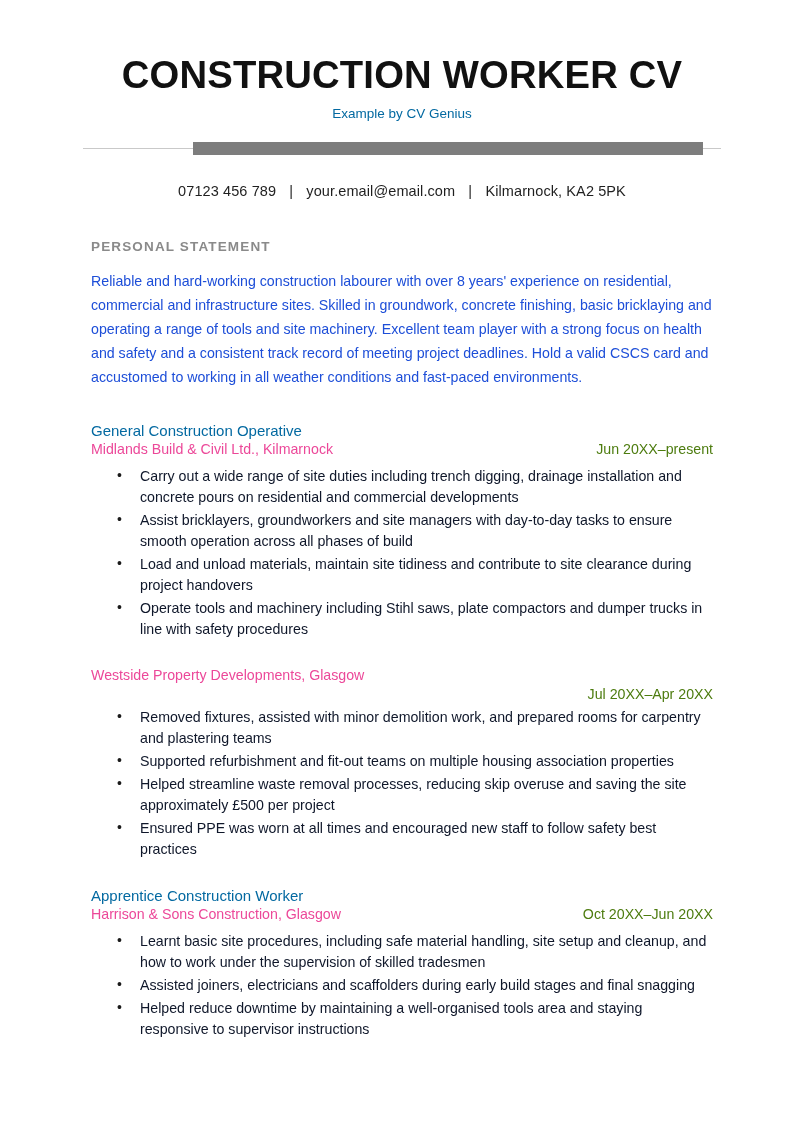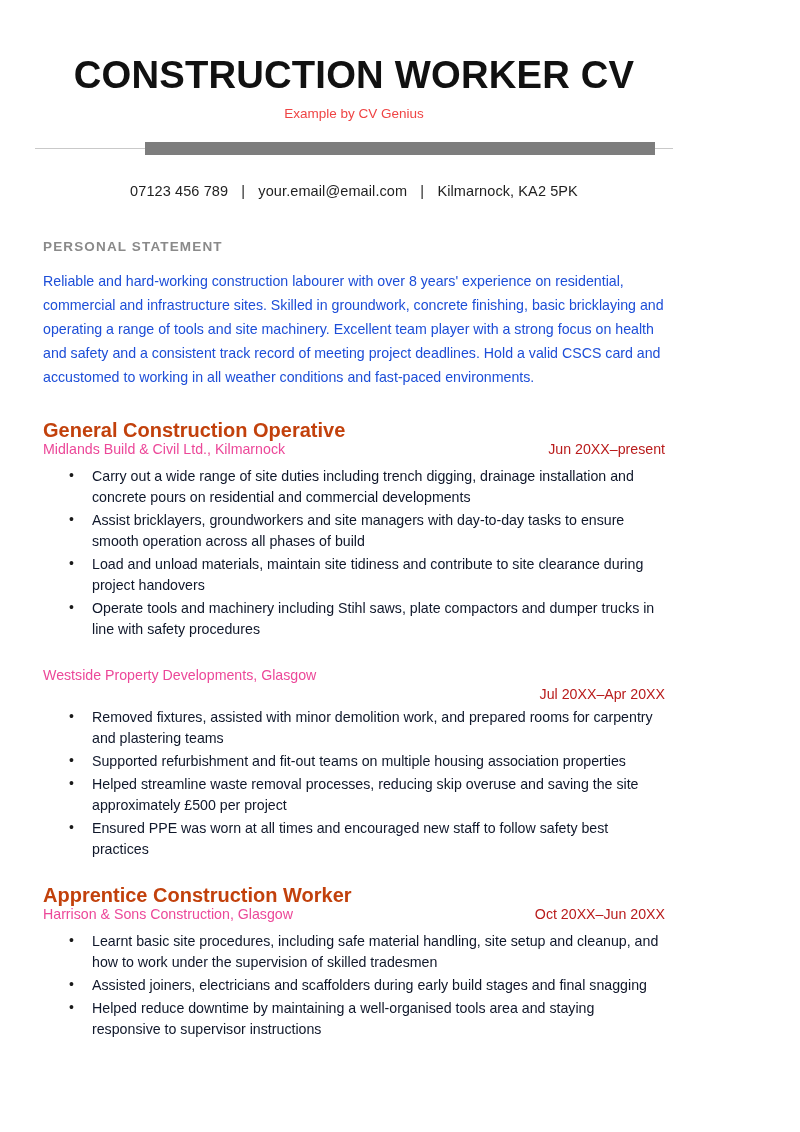--- a/index.html
+++ b/index.html
@@ -14,41 +14,42 @@
     color: #1a1a1a;
     -webkit-font-smoothing: antialiased;
   }
   .page {
     position: relative;
     width: 708px;
     height: 1132px;
     background: #ffffff;
     box-sizing: border-box;
     overflow: hidden;
+    margin-left: 48px;
   }
 
   
   .header {
     padding-top: 52px;
     text-align: center;
   }
   .cv-title {
     font-family: "Liberation Sans", sans-serif;
     font-size: 39px;
     line-height: 46px;
     font-weight: bold;
     letter-spacing: 0.2px;
     color: #111111;
     margin: 0;
     transform: scaleX(0.98);
   }
   .cv-subtitle {
     font-size: 13.5px;
     line-height: 18px;
-    color: #ef4444;
+    color: #0369a1;
     margin: 7px 0 0 0;
     font-weight: normal;
   }
 
   
   .divider-wrap {
     position: relative;
     height: 24px;
     margin-top: 14px;
   }
@@ -112,40 +113,40 @@
   .jobs { margin-top: 20px; }
 
   .job { margin-top: 0; }
   .job + .job { margin-top: 26px; }
 
   .job-head {
     position: relative;
     min-height: 34px;
   }
   .job-title {
-    font-size: 20px;
+    font-size: 15px;
     line-height: 19px;
-    font-weight: bold;
-    color: #c2410c;
+    font-weight: normal;
+    color: #0369a1;
     margin: 0;
   }
   .job-company {
     font-size: 14.2px;
     line-height: 19px;
     color: #ec4899;
     margin: 0;
     padding-right: 190px;
   }
   .job-dates {
     position: absolute;
     right: 0;
     top: 19px;
     font-size: 14.2px;
     line-height: 19px;
-    color: #b91c1c;
+    color: #4d7c0f;
     white-space: nowrap;
   }
 
   .job-bullets {
     list-style: none;
     margin: 7px 0 0 0;
     padding: 0;
   }
   .job-bullets li {
     position: relative;

